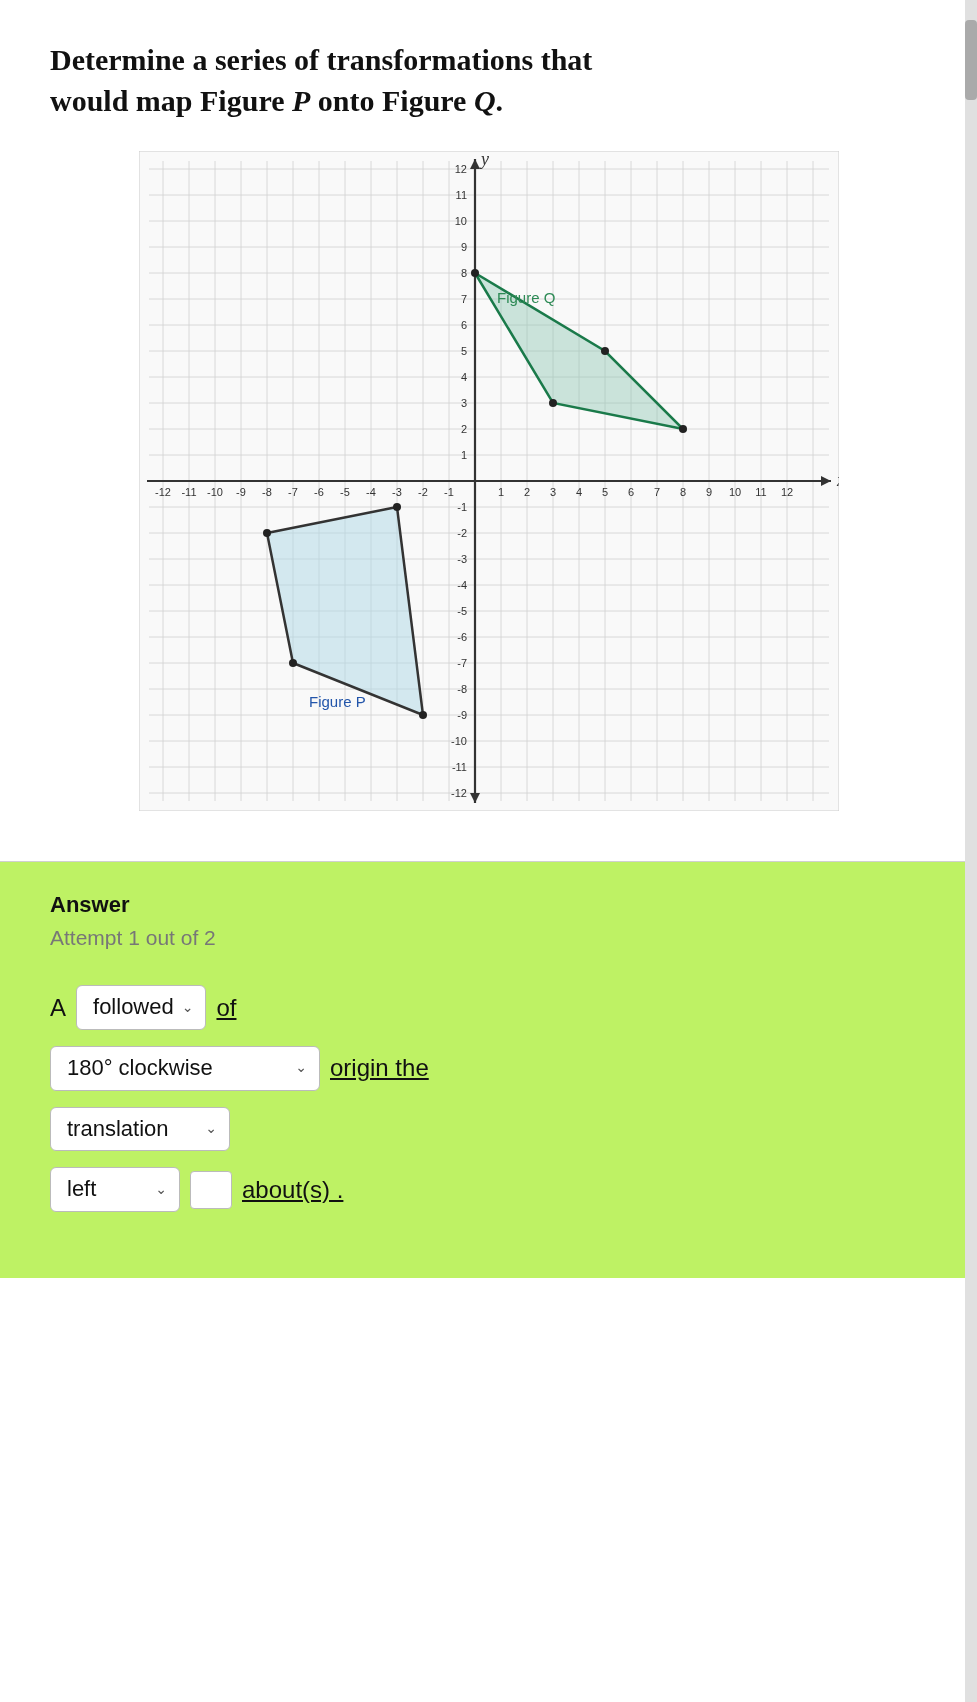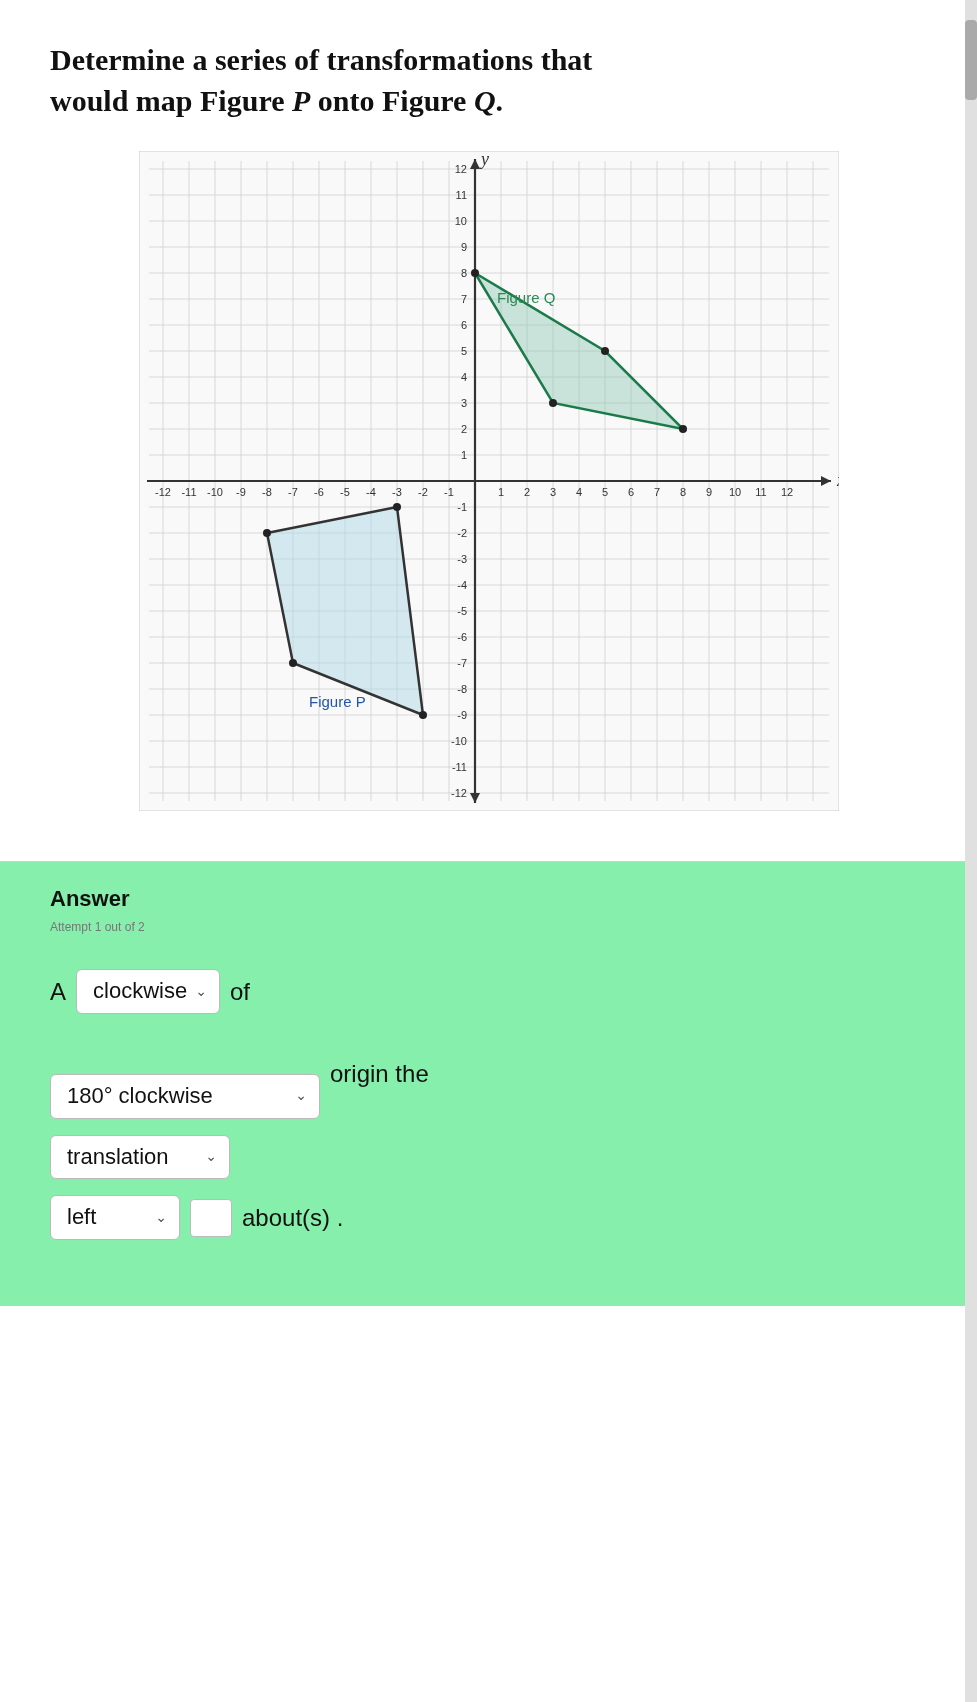--- a/index.html
+++ b/index.html
@@ -57,34 +57,34 @@
     }
 
     .graph-svg {
       display: block;
     }
 
     
     .answer-section {
       border-top: 1px solid #d0d0d0;
       padding-top: 30px;
-      background: #86efac;
+      background: #bef264;
       margin: 0 -50px;
-      padding: 24px 50px 50px 50px;
+      padding: 30px 50px 50px 50px;
     }
 
     .answer-label {
       font-size: 22px;
       font-weight: bold;
       font-family: Arial, sans-serif;
       margin-bottom: 8px;
     }
 
     .attempt-text {
-      font-size: 12px;
+      font-size: 21px;
       color: #777;
       font-family: Arial, sans-serif;
       margin-bottom: 35px;
     }
 
     
     .answer-rows {
       font-size: 24px;
       font-family: Arial, sans-serif;
       color: #111;
@@ -114,21 +114,20 @@
       font-size: 22px;
       font-family: Arial, sans-serif;
       cursor: pointer;
       min-width: 130px;
       justify-content: space-between;
       gap: 8px;
     }
 
     .dropdown-wide {
       min-width: 270px;
-      margin-top: 44px;
     }
 
     .dropdown-translation {
       min-width: 180px;
     }
 
     .chevron {
       font-size: 14px;
       color: #555;
     }
@@ -140,20 +139,21 @@
       background: #fff;
       width: 42px;
       height: 38px;
       font-size: 20px;
       text-align: center;
     }
 
     .static-text {
       font-size: 24px;
       font-family: Arial, sans-serif;
+      text-decoration: underline;
     }
   </style>
 </head>
 <body>
 
 <div class="page-container">
   <div class="scrollbar">
     <div class="scrollbar-thumb"></div>
   </div>
 
@@ -321,21 +321,21 @@
 
   <div class="answer-section">
     <div class="answer-label">Answer</div>
     <div class="attempt-text">Attempt 1 out of 2</div>
 
     <div class="answer-rows">
 
       <div class="answer-row">
         <span class="row-label">A</span>
         <div class="dropdown">
-          <span>clockwise</span>
+          <span>followed</span>
           <span class="chevron">⌄</span>
         </div>
         <span class="static-text">of</span>
       </div>
 
       <div class="answer-row">
         <div class="dropdown dropdown-wide">
           <span>180° clockwise</span>
           <span class="chevron">⌄</span>
         </div>

